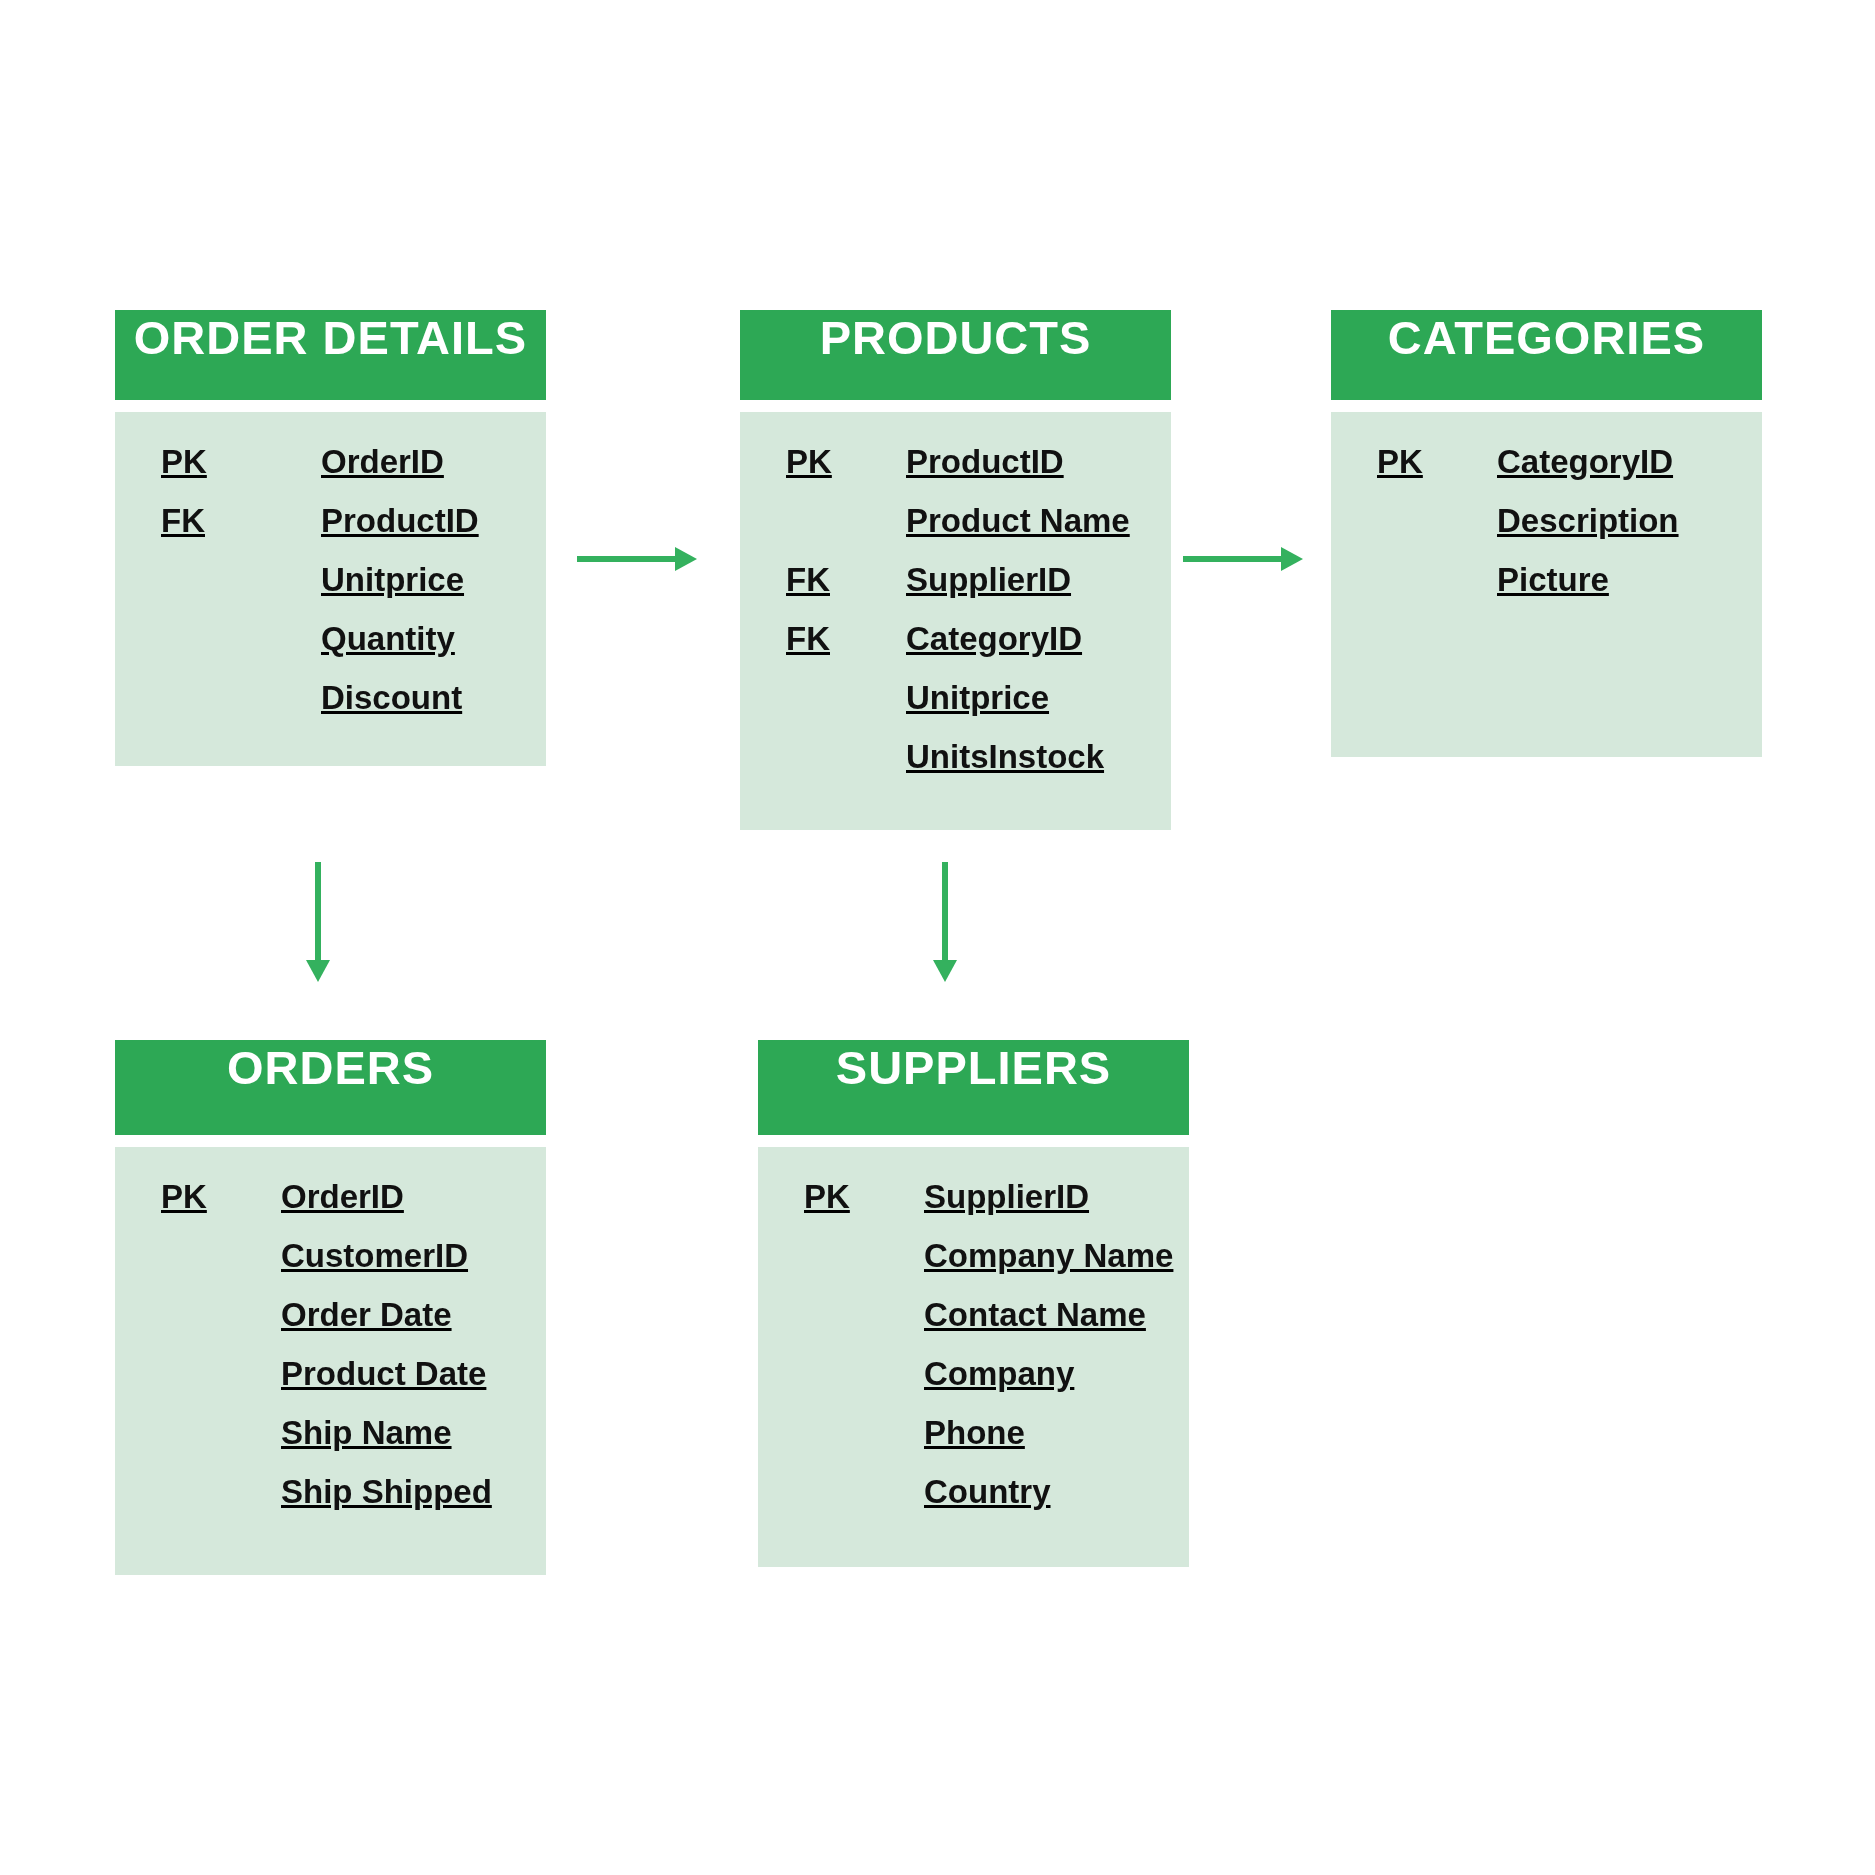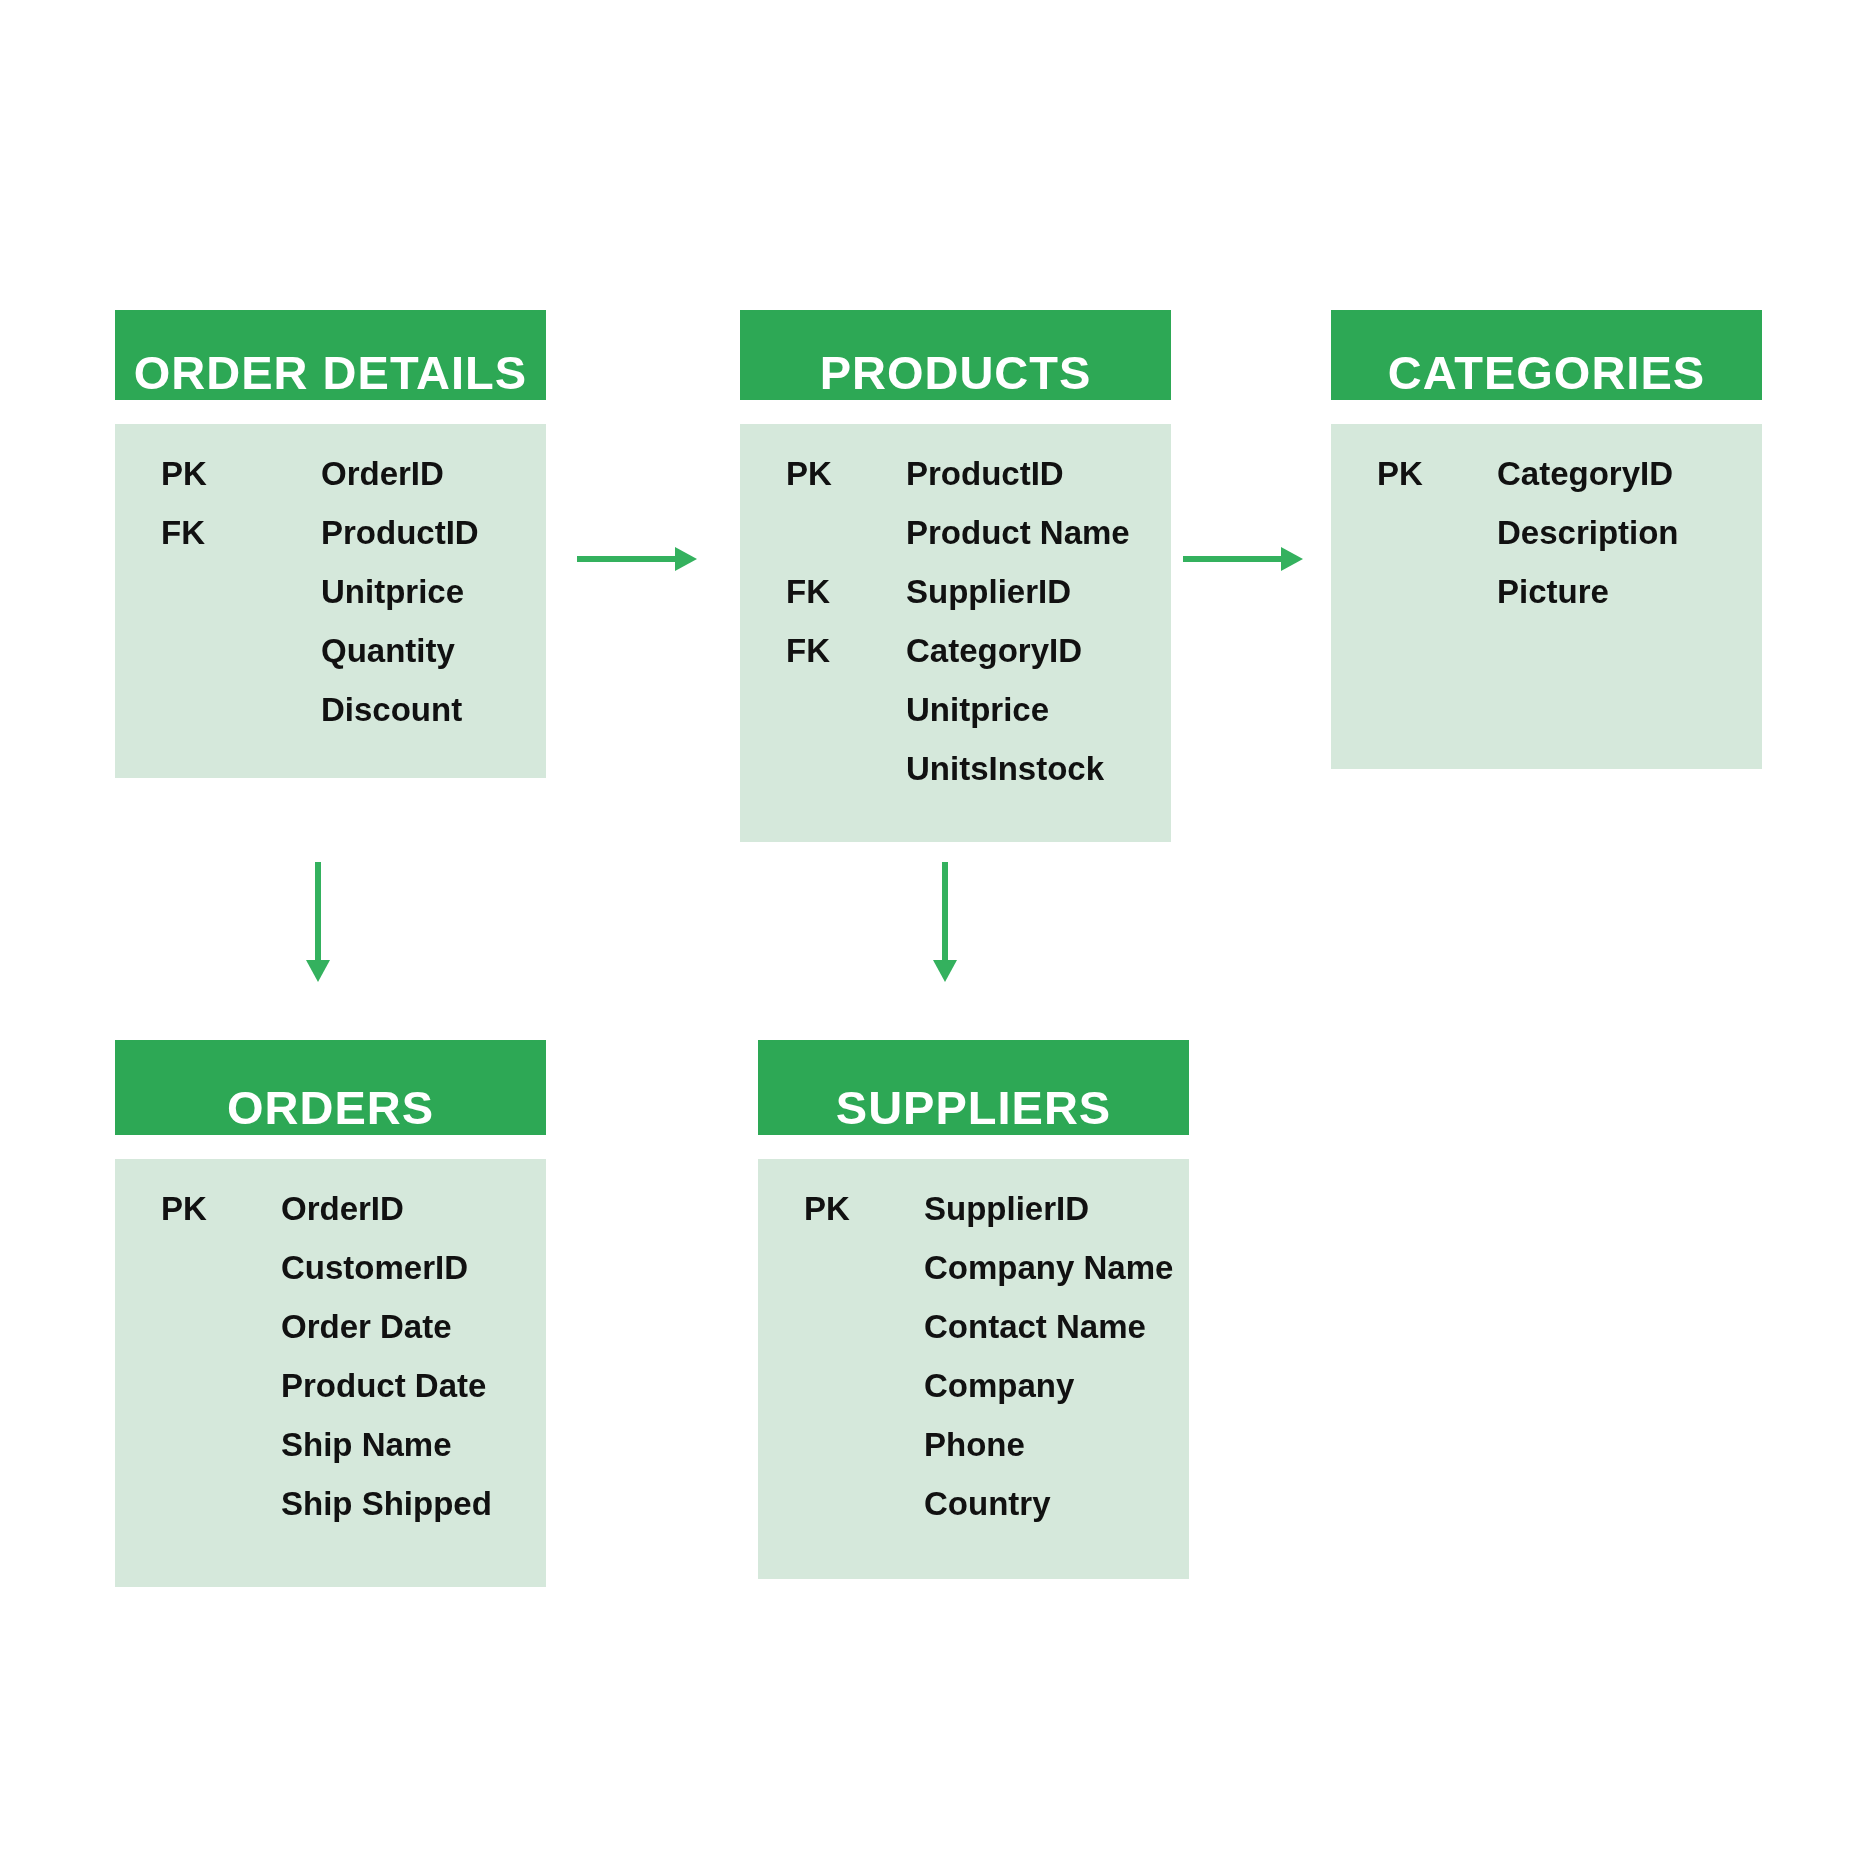--- a/index.html
+++ b/index.html
@@ -19,24 +19,24 @@
   
   .tbl { position: absolute; width: 431px; }
   #t-order-details { left: 115px;  top: 310px; }
   #t-products      { left: 740px;  top: 310px; }
   #t-categories    { left: 1331px; top: 310px; }
   #t-orders        { left: 115px;  top: 1040px; }
   #t-suppliers     { left: 758px;  top: 1040px; }
 
   .thead {
     height: 90px;
-    margin-bottom: 24px;
+    margin-bottom: 12px;
     background: var(--header_green, #2DA855);
     display: flex;
-    align-items: flex-end;
+    align-items: flex-start;
     justify-content: center;
   }
   .row2 .thead { height: 95px; }
   .ttitle {
     color: var(--header_text, #ffffff);
     font-size: 47px;
     font-weight: 700;
     letter-spacing: 1px;
     white-space: nowrap;
   }
@@ -51,20 +51,21 @@
   #t-categories .tbody    { height: 345px; }
   #t-orders .tbody        { height: 428px; }
   #t-suppliers .tbody     { height: 420px; }
 
   .frow {
     height: 59px;
     padding-left: 46px;
     display: grid;
     grid-template-columns: 120px 1fr;
     align-items: center;
+    text-decoration: underline;
   }
   #t-order-details .frow { grid-template-columns: 160px 1fr; }
   .key, .fname {
     color: var(--field_text, #111111);
     font-size: 33px;
     font-weight: 700;
     white-space: nowrap;
   }
 
   

